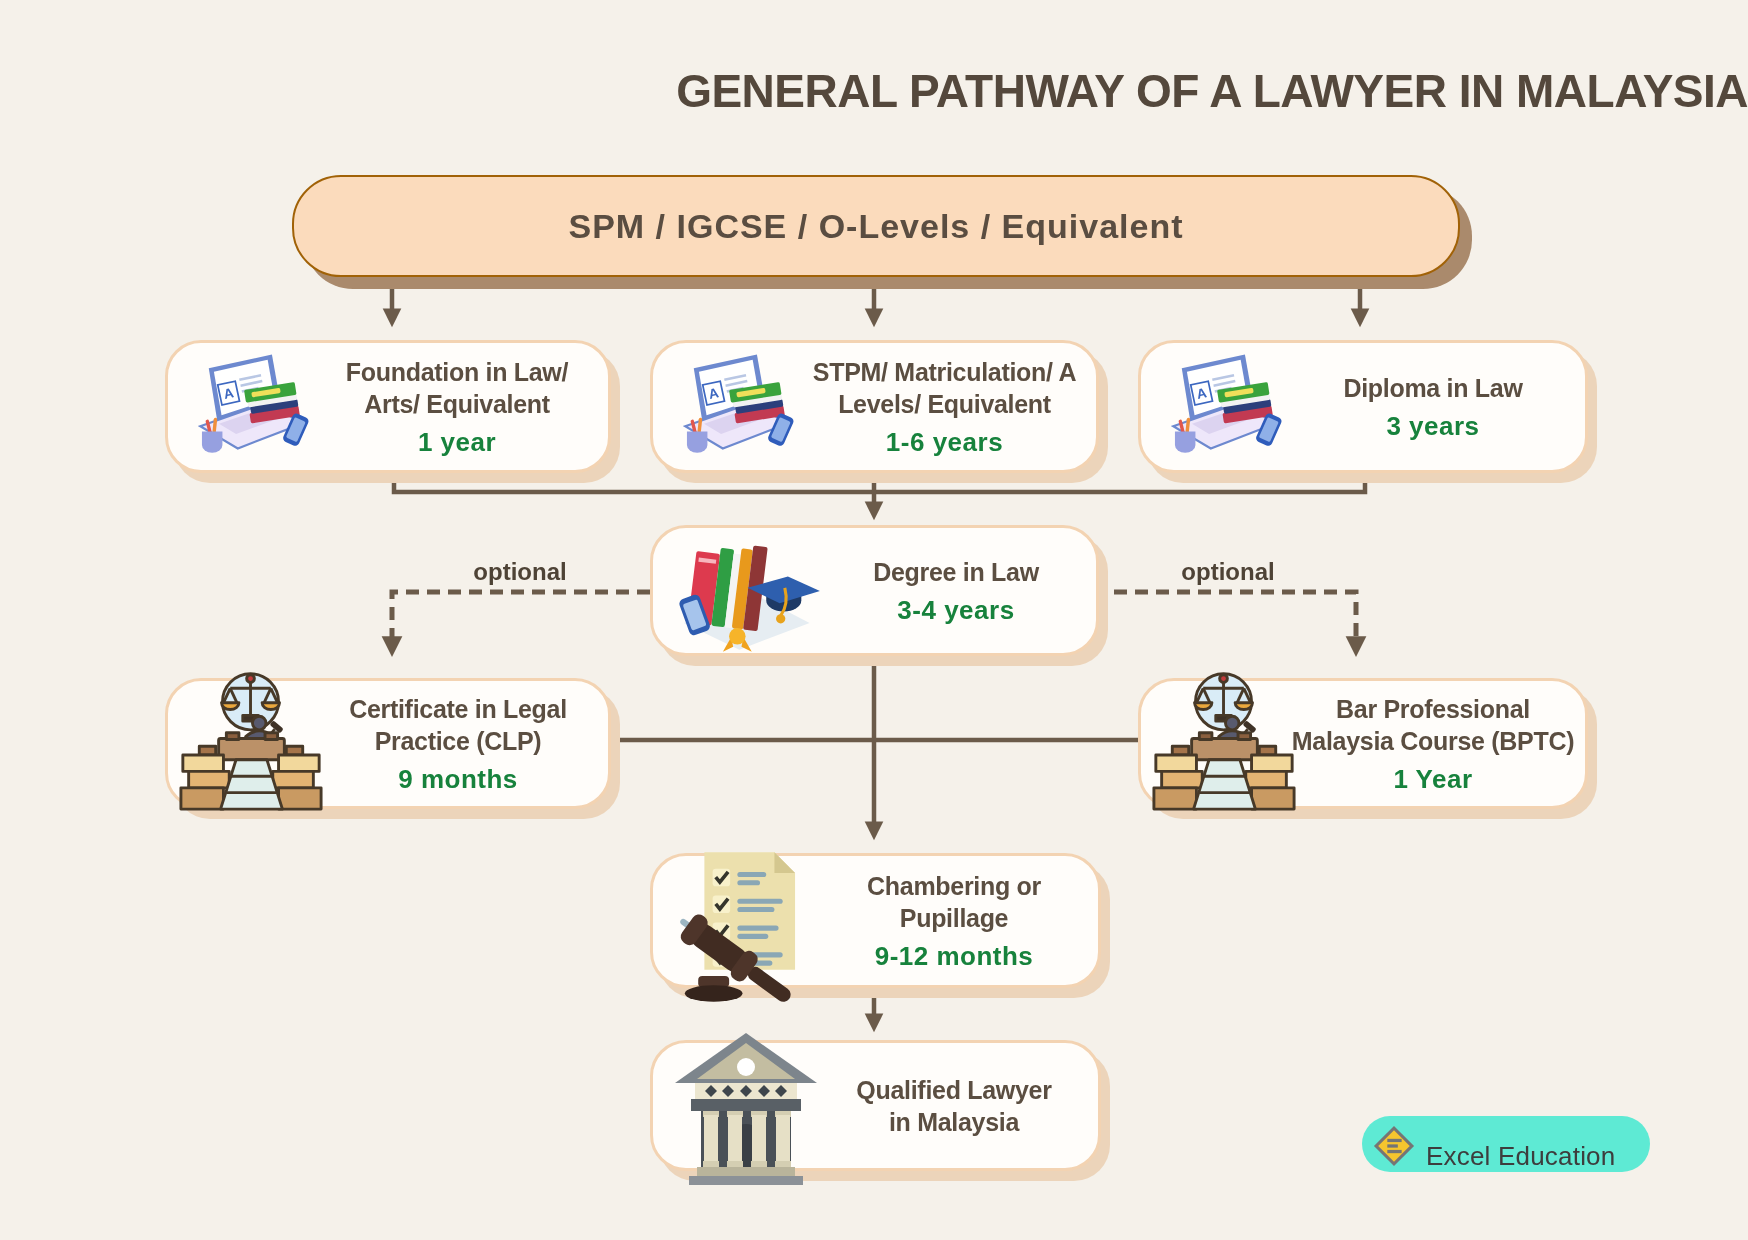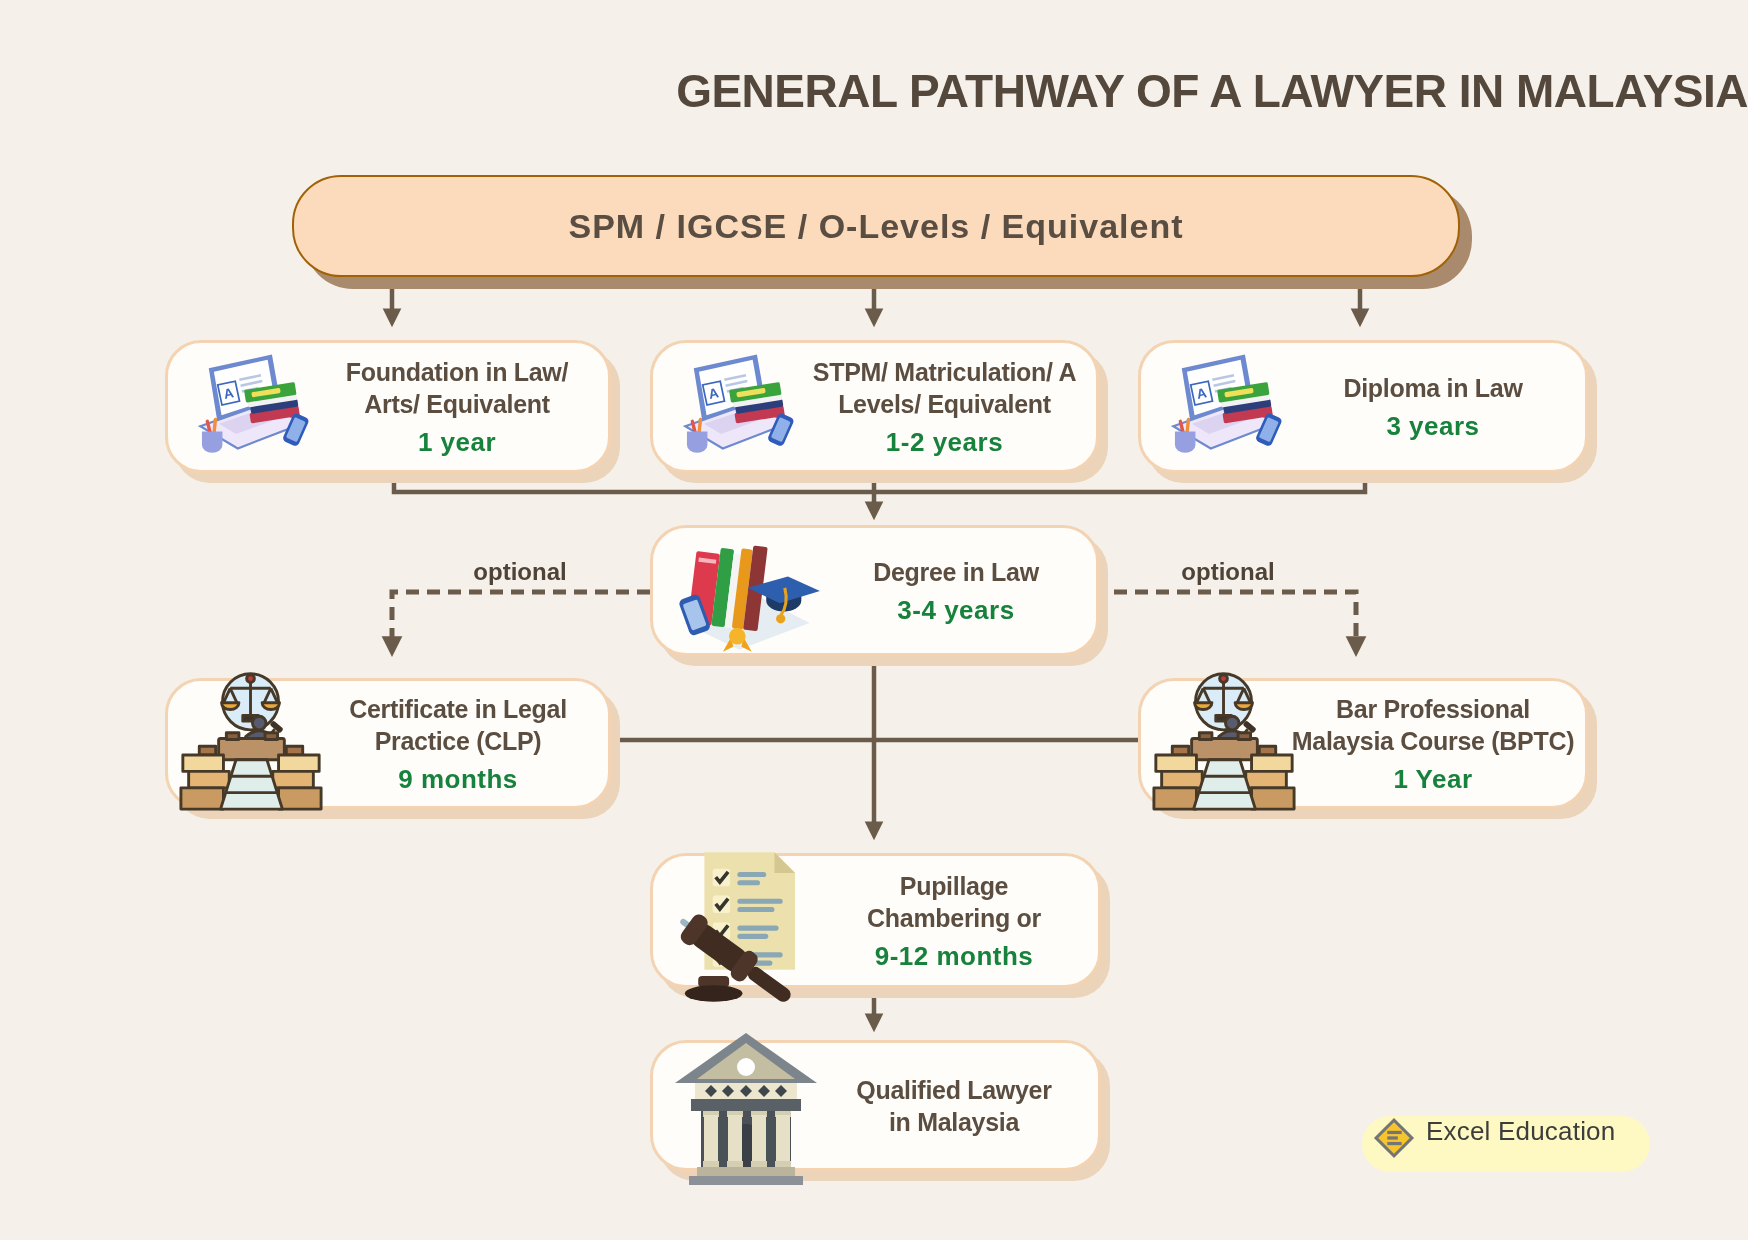--- a/index.html
+++ b/index.html
@@ -16,22 +16,22 @@
   .root-pill span{font-size:34px;font-weight:700;color:#5a4d41;letter-spacing:1px;}
   .node{position:absolute;background:#fffdfa;border:3px solid #f3d3b2;border-radius:36px;
         box-shadow:9px 10px 0 #ecd4ba;z-index:1;}
   .icon-wrap{position:absolute;}
   .icon-wrap svg{overflow:visible;display:block;}
   .txt{position:absolute;top:50%;transform:translateY(-50%);text-align:center;}
   .node-title span{display:block;font-size:25px;font-weight:700;color:#5b4e41;
                    line-height:1.28;letter-spacing:-0.3px;white-space:nowrap;}
   .node-duration{font-size:26px;font-weight:700;color:#17823c;margin-top:7px;letter-spacing:0.5px;}
   .optional{position:absolute;font-size:24px;font-weight:700;color:#4e4336;z-index:1;text-align:center;width:120px;}
-  .logo-pill{position:absolute;left:1362px;top:1116px;width:288px;height:56px;background:#fef9c3;
-             border-radius:28px;display:flex;align-items:flex-start;gap:10px;padding:0 16px 0 10px;
+  .logo-pill{position:absolute;left:1362px;top:1116px;width:288px;height:56px;background:#5eead4;
+             border-radius:28px;display:flex;align-items:flex-end;gap:10px;padding:0 16px 0 10px;
              box-sizing:border-box;z-index:1;}
   .brand-text{font-size:26px;color:#3d3d3d;letter-spacing:0.2px;white-space:nowrap;}
 </style>
 </head>
 <body>
 
 <div id="canvas">
 
   <div class="page-title">GENERAL PATHWAY OF A LAWYER IN MALAYSIA</div>
 
@@ -127,21 +127,21 @@
         <rect x="20" y="80" width="4" height="18" rx="2" fill="#e2574c" transform="rotate(-14 22 89)"></rect>
         <rect x="27" y="78" width="4" height="20" rx="2" fill="#ef8f3c" transform="rotate(6 29 88)"></rect>
         <path d="M14,94 h24 v16 a12,9 0 0 1 -24,0 z" fill="#96a0e0"></path>
       </svg>
     </span>
     <div class="txt" style="left:150px;right:10px">
       <div class="node-title">
         <span>STPM/ Matriculation/ A</span>
           <span>Levels/ Equivalent</span>
       </div>
-      <div class="node-duration">1-2 years</div>
+      <div class="node-duration">1-6 years</div>
     </div>
   </div>
 
   <div class="node" style="left:1138px;top:340px;width:444px;height:127px">
     <span class="icon-wrap" style="left:22px;top:8px;width:128px">
       <svg width="128" height="107" viewBox="0 0 150 125">
         <polygon points="22,20 96,4 106,60 32,82" fill="#6d89cf"></polygon>
         <polygon points="28,24 91,10 99,55 37,75" fill="#ffffff"></polygon>
         <g transform="rotate(-12 50 45)">
           <rect x="34" y="36" width="21" height="24" fill="#ffffff" stroke="#3c67c0" stroke-width="2"></rect>
@@ -334,22 +334,22 @@
           <rect x="30" y="88" width="60" height="24" rx="11" fill="#412c22"></rect>
           <rect x="22" y="84" width="16" height="32" rx="7" fill="#4e352a"></rect>
           <rect x="82" y="84" width="16" height="32" rx="7" fill="#4e352a"></rect>
         </g>
         <rect x="40" y="126" width="30" height="11" rx="4" fill="#4e352a"></rect>
         <ellipse cx="55" cy="143" rx="28" ry="8" fill="#35241c"></ellipse>
       </svg>
     </span>
     <div class="txt" style="left:165px;right:8px">
       <div class="node-title">
-        <span>Pupillage</span>
-          <span>Chambering or</span>
+        <span>Chambering or</span>
+          <span>Pupillage</span>
       </div>
       <div class="node-duration">9-12 months</div>
     </div>
   </div>
 
   <div class="node" style="left:650px;top:1040px;width:445px;height:125px">
     <span class="icon-wrap" style="left:18px;top:-16px;width:150px">
       <svg width="150" height="160" viewBox="0 0 150 160">
         <polygon points="75,6 4,56 146,56" fill="#7d858c"></polygon>
         <polygon points="75,16 26,52 124,52" fill="#c3bda1"></polygon>

